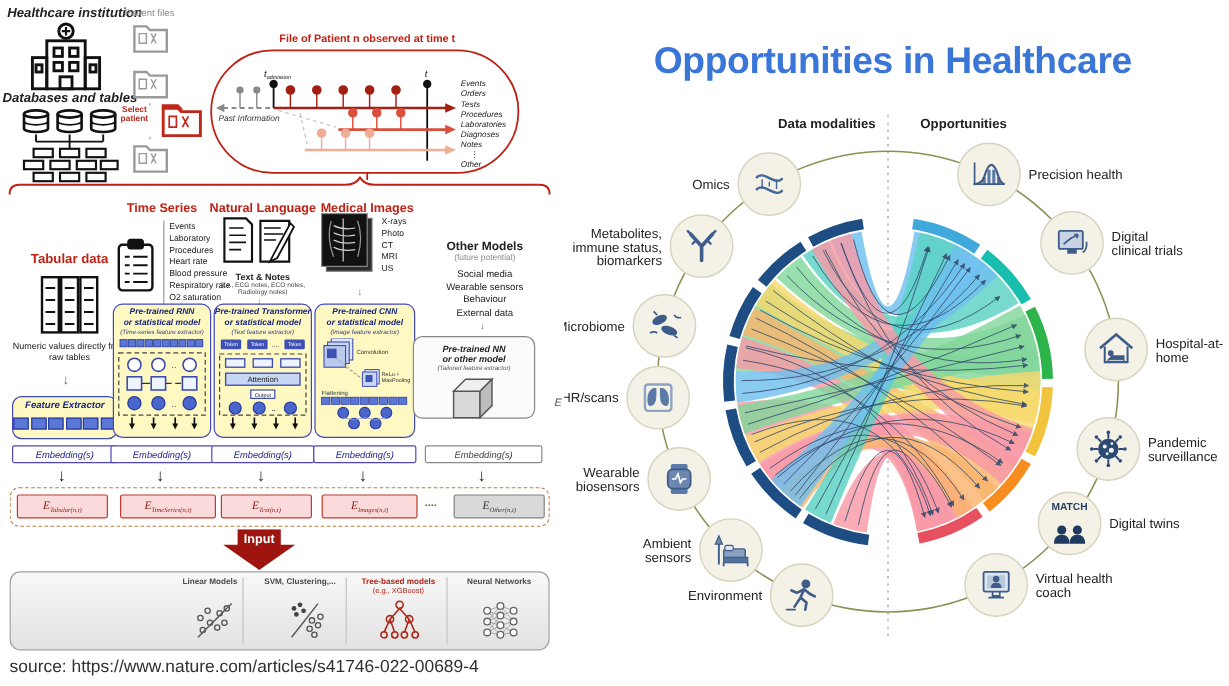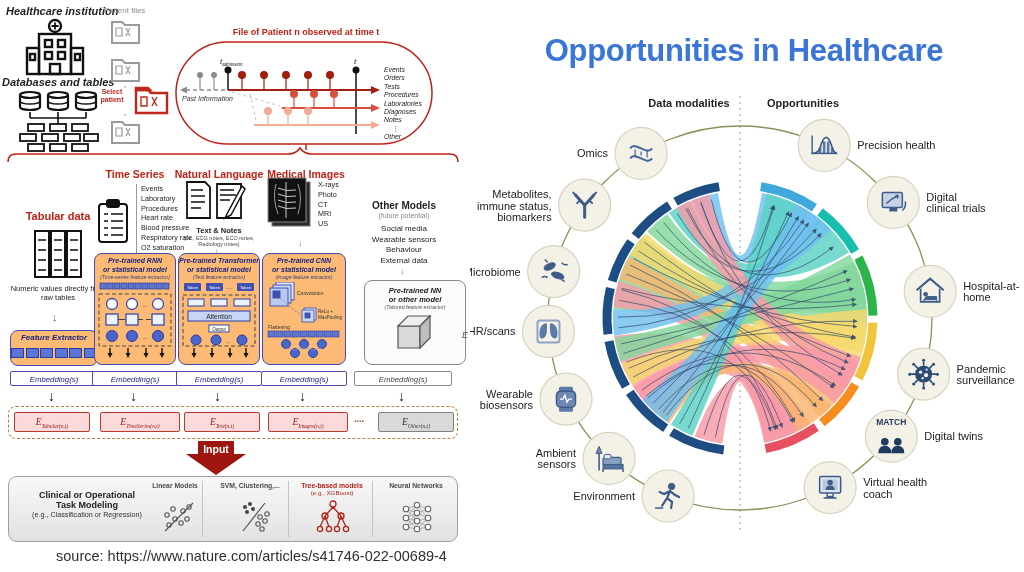--- a/index.html
+++ b/index.html
@@ -2,21 +2,21 @@
 <html><head>
 <meta charset="utf-8">
 <style>
   html,body{margin:0;padding:0;background:#fff;}
   #stage{position:relative;width:1024px;height:572px;background:#fff;overflow:hidden;
          font-family:"Liberation Sans","DejaVu Sans",sans-serif;color:#222;}
   .abs{position:absolute;}
   .ctr{text-align:center;}
   .hdr{font-weight:bold;color:#bf2114;font-size:10.5px;}
   .ital{font-style:italic;}
-  .bluebox{background:#fdba74;border:1.6px solid #4148b8;border-radius:8px;box-sizing:border-box;}
+  .bluebox{background:#fef9c3;border:1.6px solid #4148b8;border-radius:8px;box-sizing:border-box;}
   .bluebox .bt{font-size:7px;font-weight:bold;font-style:italic;color:#16227e;text-align:center;line-height:8.5px;margin-top:3px;}
   .bluebox .bs{font-size:5.2px;font-style:italic;color:#3a3a7a;text-align:center;line-height:6px;}
   .graybox{background:#fbfbfb;border:1.6px solid #888;border-radius:8px;box-sizing:border-box;}
   .graybox .bt{font-size:7.5px;font-weight:bold;font-style:italic;color:#222;text-align:center;line-height:9px;margin-top:5px;}
   .graybox .bs{font-size:5.2px;font-style:italic;color:#555;text-align:center;line-height:6px;}
   .embed{position:absolute;height:15px;background:#fff;border:1.4px solid #4f46b8;border-radius:2px;
          font-size:7.8px;font-style:italic;color:#1c1c8f;text-align:center;line-height:15px;box-sizing:border-box;}
   .embed.gray{border-color:#8a8a8a;color:#444;}
   .ebox{position:absolute;top:412px;height:20px;background:#fadadb;border:1.4px solid #c0392b;border-radius:2px;
         text-align:center;box-sizing:border-box;font-family:"Liberation Serif","DejaVu Serif",serif;
@@ -405,21 +405,21 @@
     </svg>
   </div>
 
   <div id="other-items" class="abs ctr" style="left:352px;top:224px;width:104px;font-size:8px;line-height:10.5px;color:#222;">
       <div>Social media</div>
       <div>Wearable sensors</div>
       <div>Behaviour</div>
       <div>External data</div>
     </div>
   <div class="downarrow" style="left:400px;top:266px;font-size:8px;">↓</div>
-  <div class="abs graybox" style="left:364px;top:280px;width:102px;height:85px;">
+  <div class="abs graybox" style="left:344px;top:280px;width:102px;height:69px;">
     <div class="bt">Pre-trained NN</div>
     <div class="bt" style="margin-top:0;">or other model</div>
     <div class="bs">(Tailored feature extractor)</div>
     <svg width="42" height="38" viewBox="0 0 42 38" style="display:block;margin:4px auto 0;">
       <polygon points="4,12 26,12 26,34 4,34" fill="#d9d9d9" stroke="#555" stroke-width="1.2"></polygon>
       <polygon points="4,12 14,2 36,2 26,12" fill="#efefef" stroke="#555" stroke-width="1.2"></polygon>
       <polygon points="26,12 36,2 36,24 26,34" fill="#bdbdbd" stroke="#555" stroke-width="1.2"></polygon>
     </svg>
   </div>
 
@@ -444,25 +444,20 @@
   <div class="ebox gray" style="left:378px;width:76px;"><i>E</i><sub>Other(n,t)</sub></div>
   <div class="abs" style="left:462px;top:330px;font-size:9px;color:#555;font-style:italic;">E</div>
 
   <svg class="abs" style="left:186px;top:441px;" width="60" height="34" viewBox="0 0 60 34">
     <polygon points="12,0 48,0 48,13 60,13 30,34 0,13 12,13" fill="#9e1510"></polygon>
     <text x="30" y="11.5" text-anchor="middle" font-size="10.5" font-weight="bold" fill="#fff">Input</text>
   </svg>
 
   <div class="abs" style="left:8px;top:476px;width:450px;height:66px;border:1.4px solid #a0a0a0;border-radius:9px;
        background:linear-gradient(#f8f8f8,#e2e2e2);box-sizing:border-box;">
-    <div class="abs ctr" style="left:12px;top:13px;width:132px;">
-      <div style="font-size:9px;font-weight:bold;">Clinical or Operational</div>
-      <div style="font-size:9px;font-weight:bold;">Task Modeling</div>
-      <div style="font-size:7.2px;color:#333;">(e.g., Classification or Regression)</div>
-    </div>
     <div class="abs" style="left:193px;top:4px;width:1px;height:56px;background:#c4c4c4;"></div>
     <div class="abs" style="left:279px;top:4px;width:1px;height:56px;background:#c4c4c4;"></div>
     <div class="abs" style="left:363px;top:4px;width:1px;height:56px;background:#c4c4c4;"></div>
 
     <div class="panelhdr" style="left:138px;width:56px;">Linear Models</div>
     <svg class="abs" style="left:152px;top:22px;" width="36" height="38" viewBox="0 0 36 38">
       <line x1="4" y1="32" x2="32" y2="4" stroke="#555" stroke-width="1.2"></line>
       <g fill="none" stroke="#555" stroke-width="1.1">
         <circle cx="8" cy="26" r="2.2"></circle>
           <circle cx="14" cy="20" r="2.2"></circle>
@@ -522,21 +517,21 @@
           <circle cx="18" cy="14" r="2.8"></circle>
           <circle cx="18" cy="22" r="2.8"></circle>
           <circle cx="18" cy="30" r="2.8"></circle>
         <circle cx="29" cy="10" r="2.8"></circle>
           <circle cx="29" cy="19" r="2.8"></circle>
           <circle cx="29" cy="28" r="2.8"></circle>
       </g>
     </svg>
   </div>
 
-  <div class="abs src" style="left:8px;top:548px;margin-left:48px;">source: https://www.nature.com/articles/s41746-022-00689-4</div>
+  <div class="abs src" style="left:8px;top:548px;">source: https://www.nature.com/articles/s41746-022-00689-4</div>
 
   <div class="abs ctr" id="right-title" style="left: 470px; top: 33px; width: 548px; font-size: 31px; font-weight: 600; letter-spacing: -0.3px; color: rgb(58, 117, 216);">Opportunities in Healthcare</div>
 
   <svg id="chord-svg" class="abs" style="left:470px;top:88px;" width="554" height="452" viewBox="470 88 554 452">
       <defs>
         <marker id="ah" markerWidth="6" markerHeight="6" refX="5" refY="3" orient="auto">
           <path d="M0,0 L6,3 L0,6 Z" fill="#30486b"></path>
         </marker>
       </defs>
       <text x="689" y="107" text-anchor="middle" font-size="11" font-weight="bold" fill="#222">Data modalities</text>

